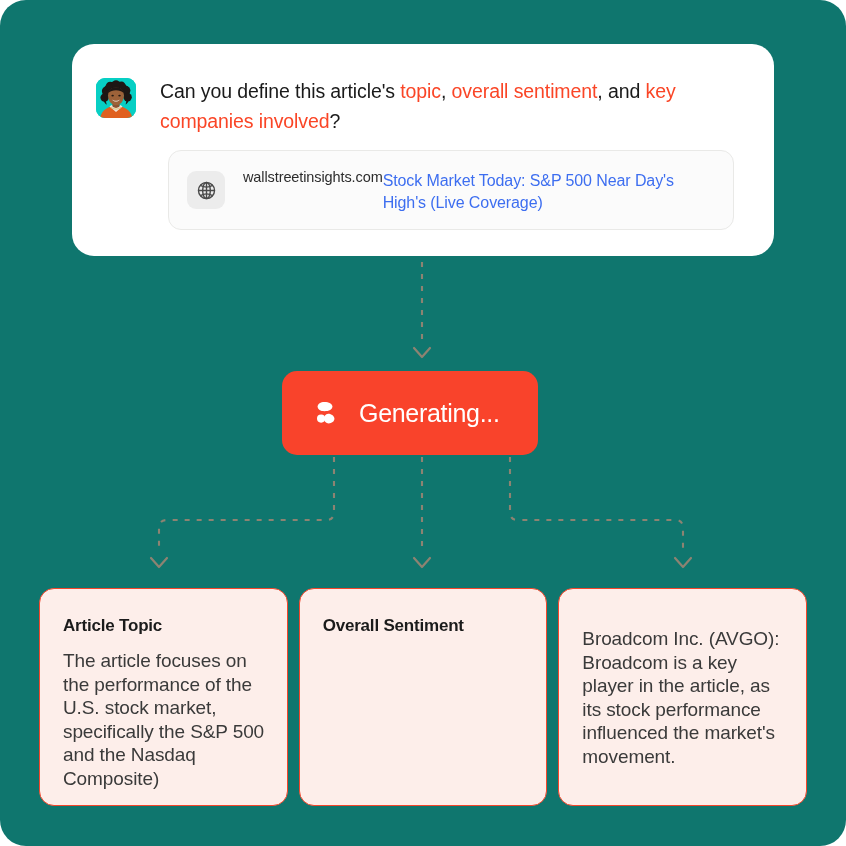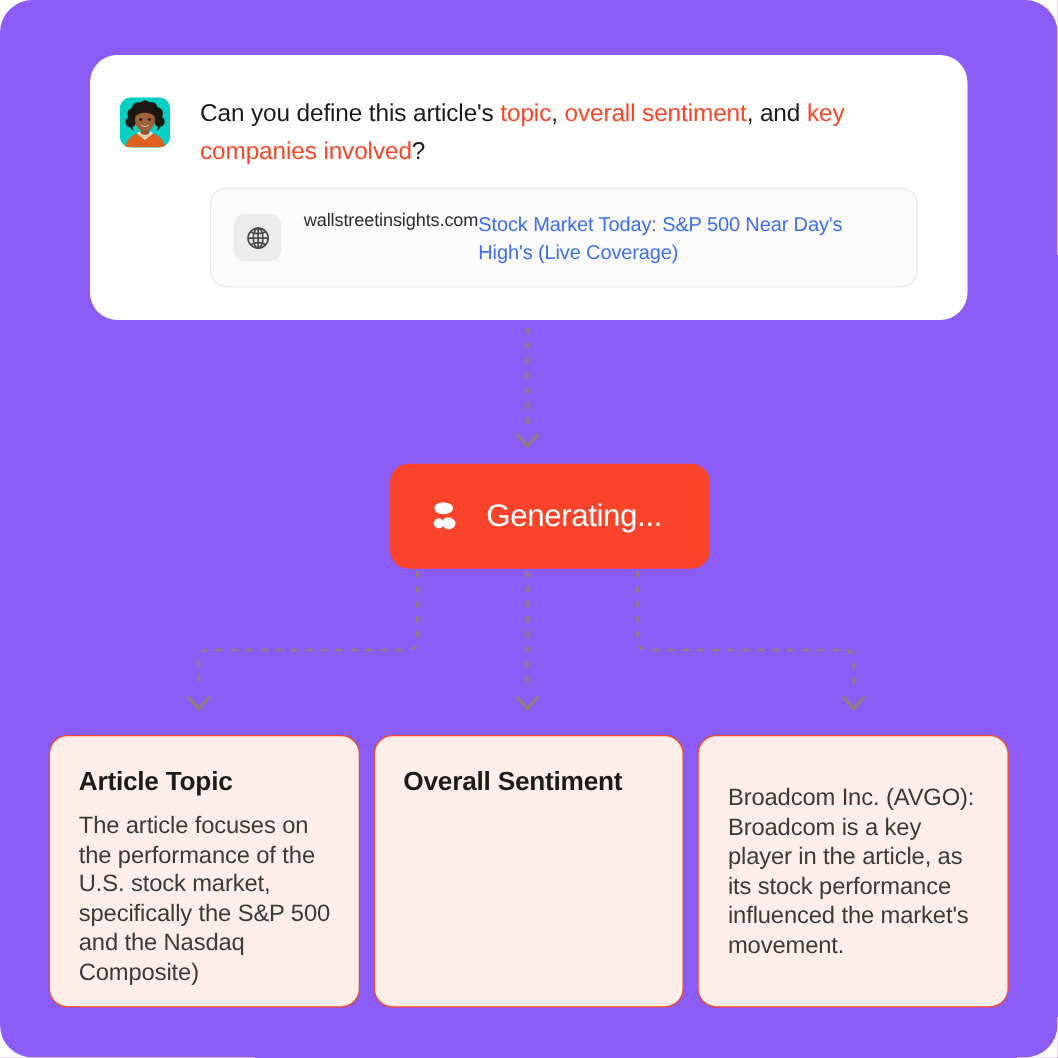--- a/index.html
+++ b/index.html
@@ -11,21 +11,21 @@
     width: 846px;
     height: 846px;
     font-family: "Liberation Sans", sans-serif;
     -webkit-font-smoothing: antialiased;
   }
 
   #stage {
     position: relative;
     width: 846px;
     height: 846px;
-    background: #8b5cf6;
+    background: #0f766e;
     border-radius: 26px;
     overflow: hidden;
     box-sizing: border-box;
   }
 
   
   .prompt-bubble {
     position: absolute;
     left: 72px;
     top: 44px;
@@ -117,21 +117,21 @@
     left: 0;
     top: 0;
     width: 846px;
     height: 846px;
     pointer-events: none;
   }
 
   
   .generating {
     position: absolute;
-    left: 312px;
+    left: 282px;
     top: 371px;
     width: 256px;
     height: 84px;
     background: #f9432b;
     border-radius: 15px;
     display: flex;
     align-items: center;
     box-sizing: border-box;
     padding-left: 28px;
     cursor: pointer;
@@ -158,21 +158,21 @@
   .card {
     width: 249px;
     height: 218px;
     box-sizing: border-box;
     background: #fdeeea;
     border: 1.4px solid #f4462b;
     border-radius: 15px;
     padding: 26px 22px 0 23px;
   }
   .card-title {
-    font-size: 21px;
+    font-size: 17px;
     font-weight: bold;
     color: #1b1b1b;
     letter-spacing: -0.2px;
     line-height: 22px;
   }
   .card-body {
     margin-top: 12px;
     font-size: 19px;
     line-height: 23.5px;
     color: #3a3a3a;

